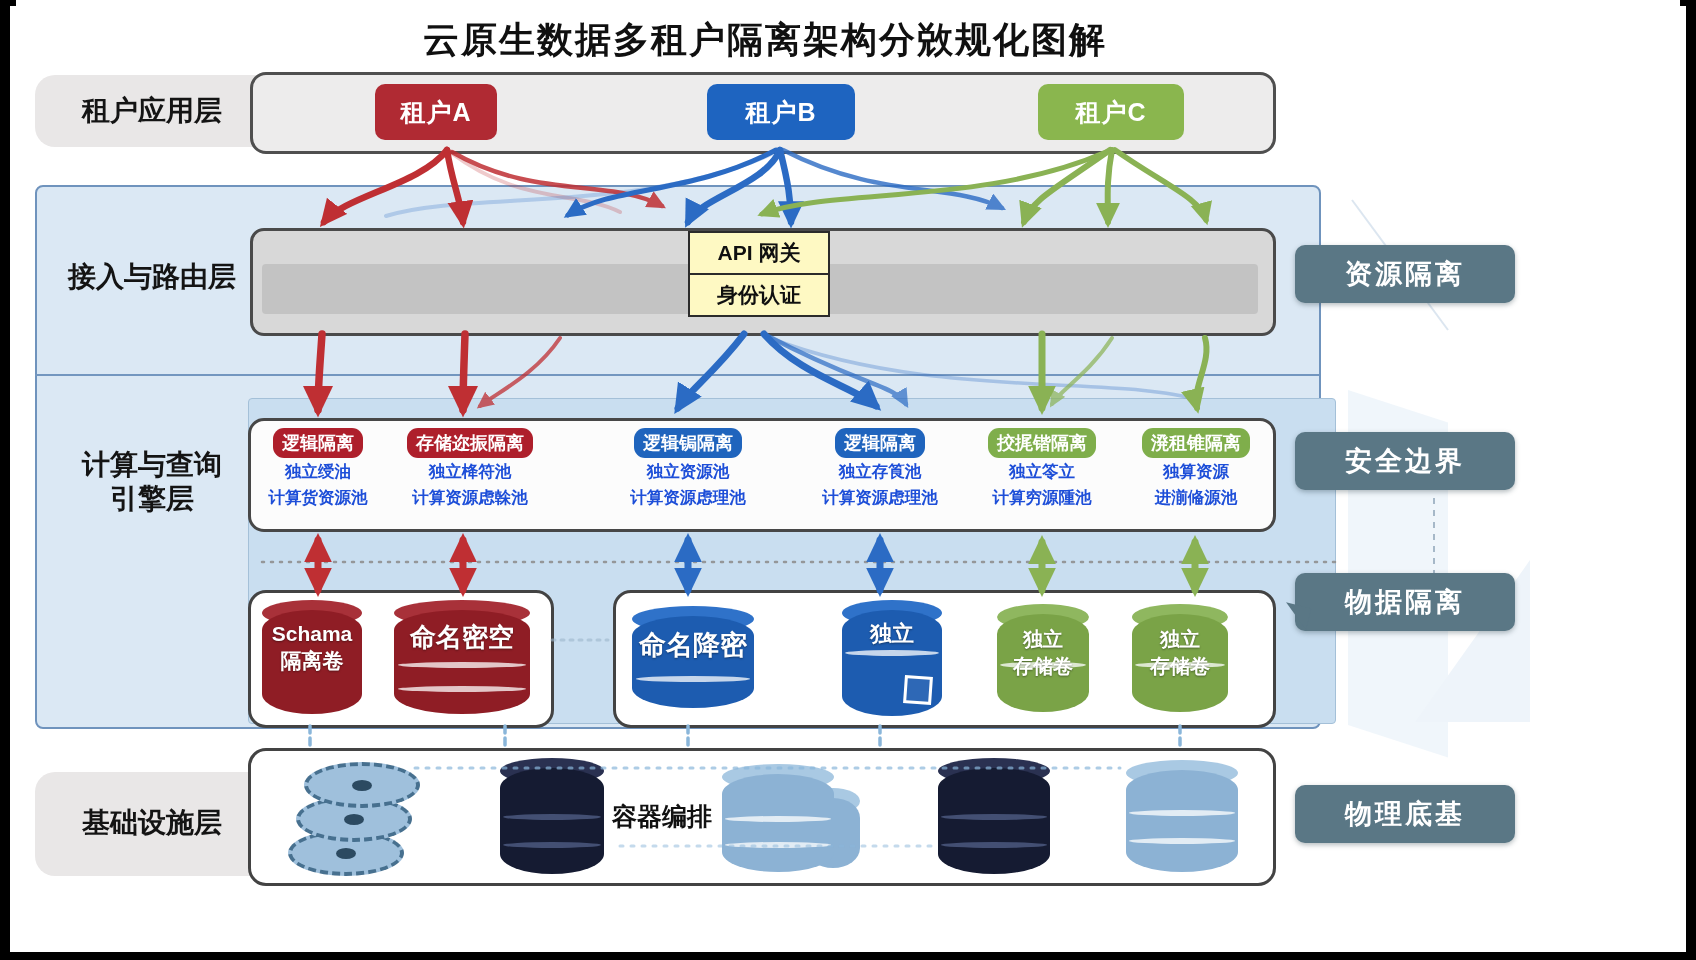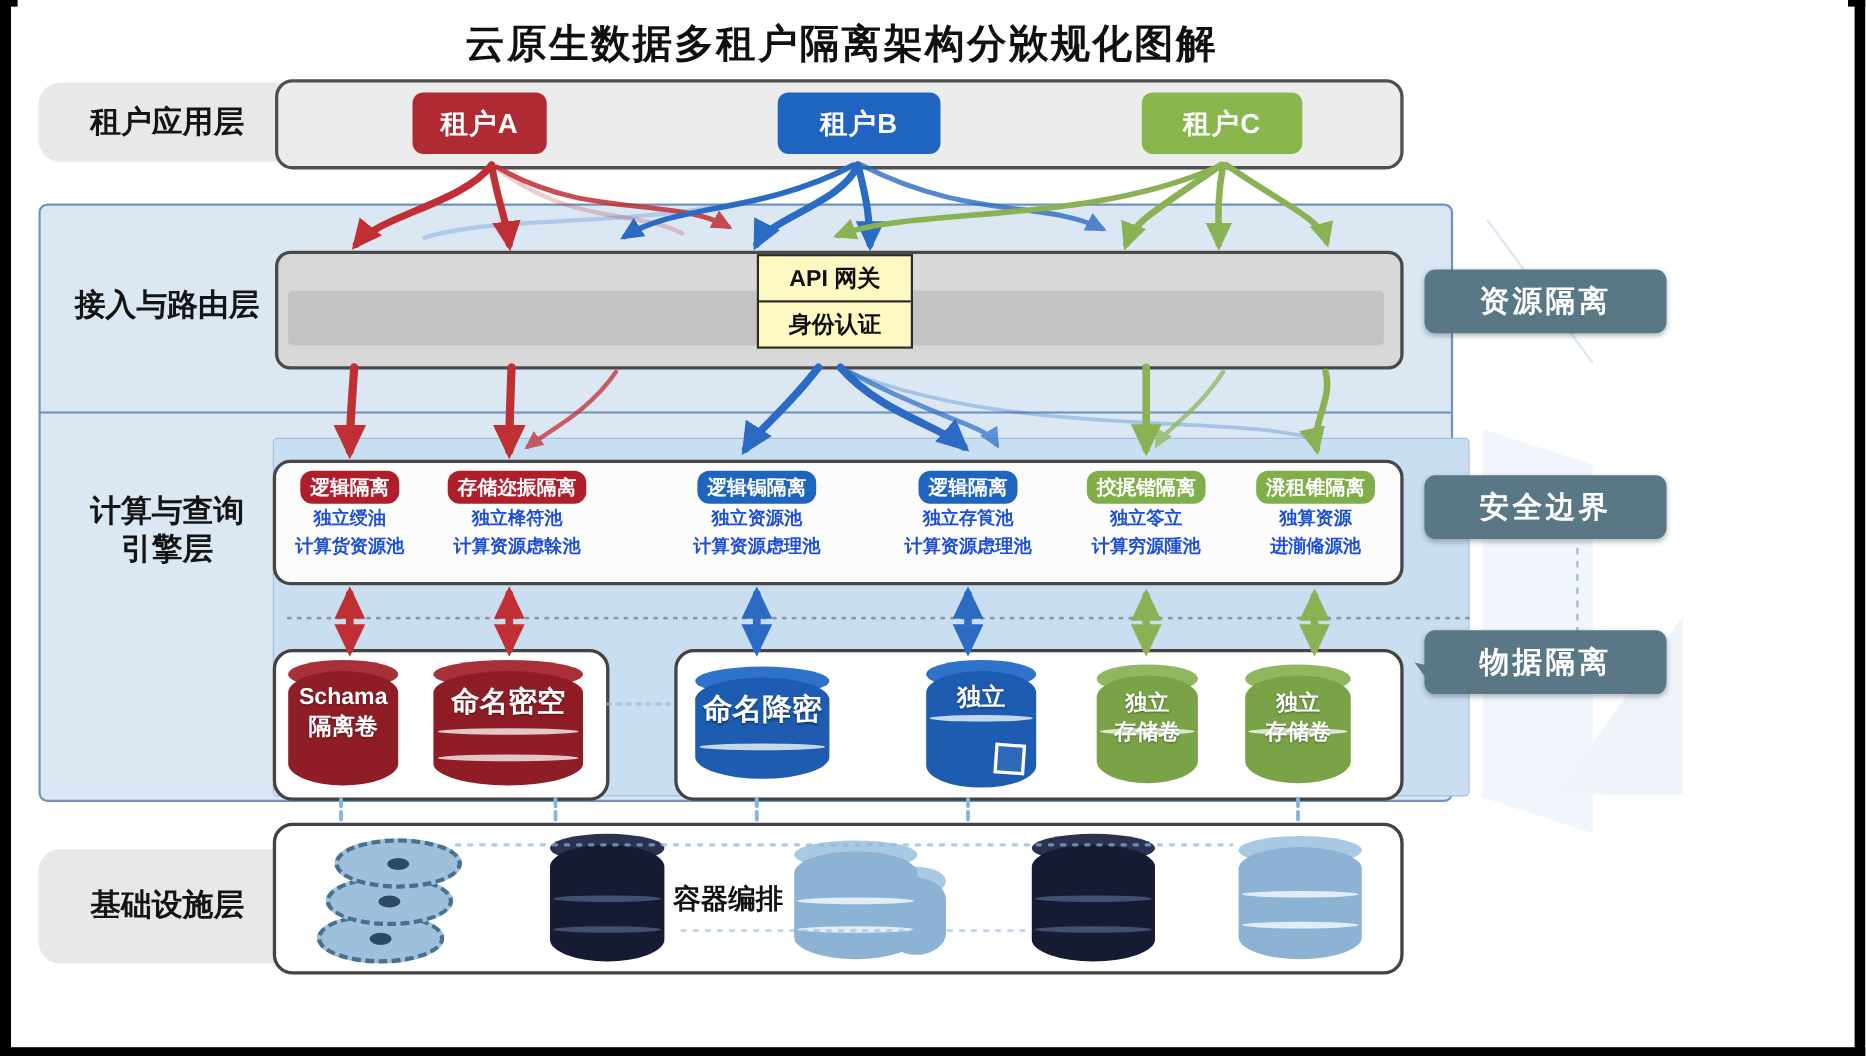--- a/index.html
+++ b/index.html
@@ -245,20 +245,21 @@
     <div class="stripe" style="top:50px;"></div>
     <div class="stripe" style="top:78px;"></div>
   </div>
 
   <div class="badge" style="left:1295px;top:245px;">资源隔离</div>
   <div class="badge" style="left:1295px;top:432px;">安全边界</div>
   <div class="badge" style="left:1295px;top:573px;">
     <span>物据隔离</span>
     <span class="badge-tail"></span>
   </div>
+  <div class="badge" style="left:1295px;top:785px;">物理底基</div>
 
   <svg class="wires" width="1696" height="960" viewBox="0 0 1696 960">
     <defs>
       <marker id="arR" markerWidth="5" markerHeight="5" refX="3.2" refY="2" orient="auto-start-reverse">
         <path d="M0,0 L4.2,2 L0,4 z" fill="#bf2f33"></path>
       </marker>
       <marker id="arB" markerWidth="5" markerHeight="5" refX="3.2" refY="2" orient="auto-start-reverse">
         <path d="M0,0 L4.2,2 L0,4 z" fill="#2b6bc4"></path>
       </marker>
       <marker id="arG" markerWidth="5" markerHeight="5" refX="3.2" refY="2" orient="auto-start-reverse">

